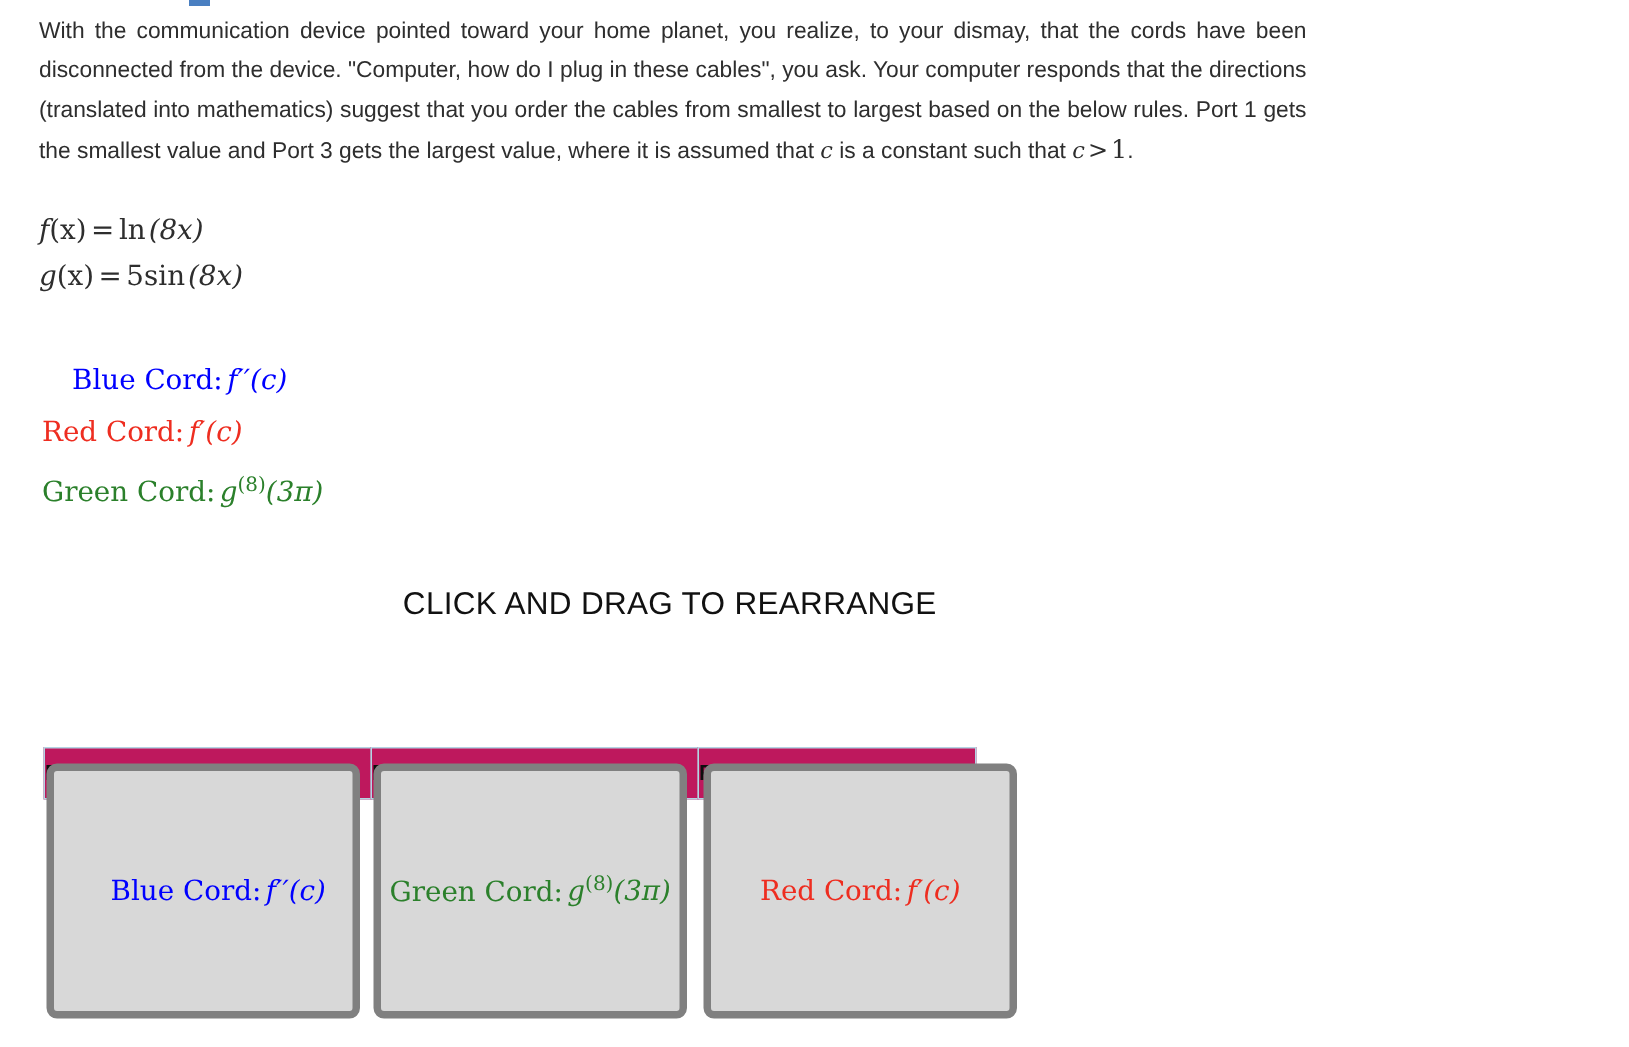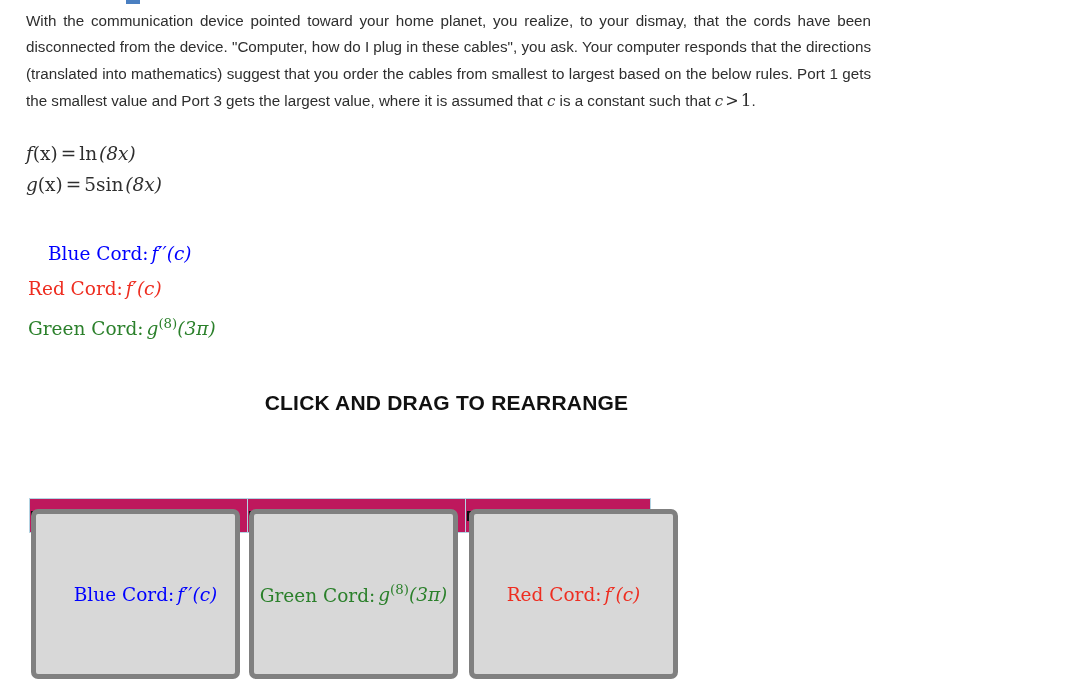--- a/index.html
+++ b/index.html
@@ -97,21 +97,20 @@
   
   .instruction {
     position: absolute;
     left: 0px;
     top: 391px;
     width: 893px;
     text-align: center;
     font-size: 21px;
     letter-spacing: 0.2px;
     color: #111111;
-    font-weight: bold;
   }
 
   
   .port-row {
     position: absolute;
     left: 29px;
     top: 450px;
     width: 654px;
     display: flex;
   }

